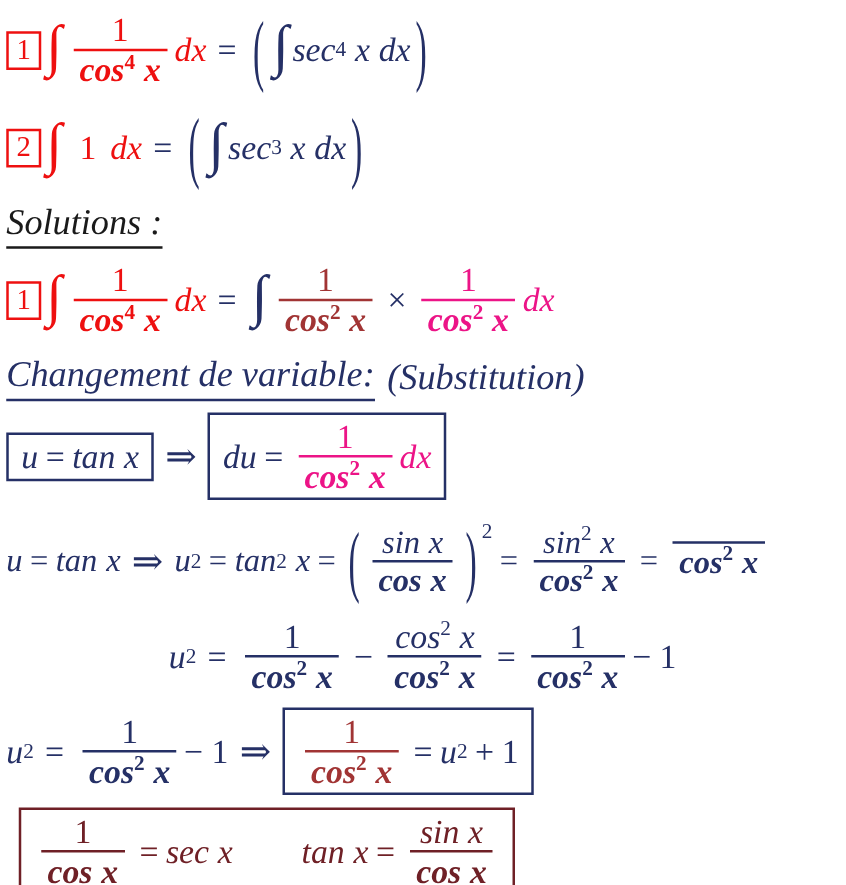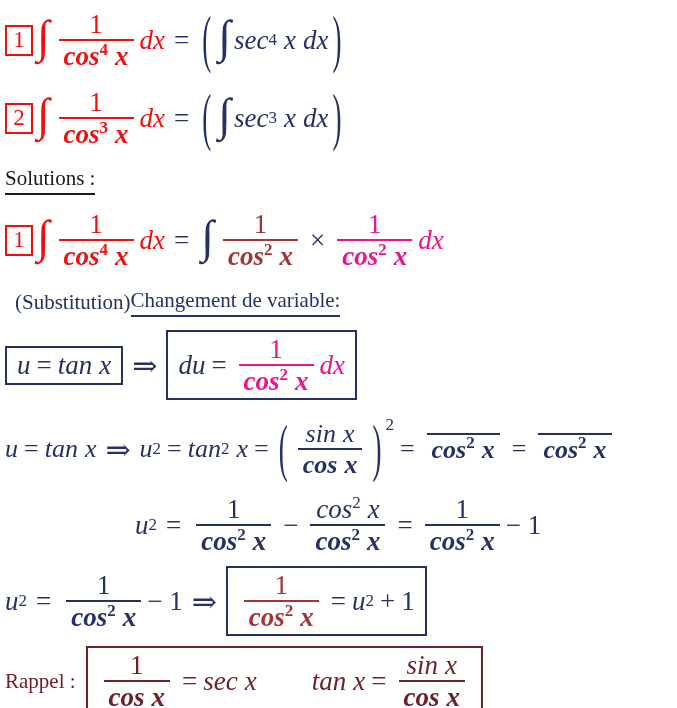--- a/index.html
+++ b/index.html
@@ -32,21 +32,21 @@
   .psup{position:relative;top:-24px;font-size:17px;font-style:normal;}
   .op{margin:0 9px;font-style:normal;}
   .opn{margin:0 6px;font-style:normal;}
   .gx{margin-left:7px;}
   .gx2{margin-left:10px;}
   .numbox{display:inline-flex;align-items:center;justify-content:center;
           border:2px solid currentColor;min-width:16px;height:27px;padding:0 4px;
           font-size:23px;margin-right:1px;}
   .box{display:inline-flex;align-items:center;border:2px solid currentColor;
        padding:2px 10px;}
-  .heading{font-size:21px;}
+  .heading{font-size:29px;font-style:italic;}
   .ul{border-bottom:2px solid currentColor;padding-bottom:2px;}
   .arrow{font-style:normal;font-size:30px;margin:0 9px;}
   .l1{height:72px;margin-top:2px;}
   .l2{height:72px;margin-top:6px;}
   .l3{height:36px;margin-top:8px;}
   .l4{height:72px;margin-top:6px;}
   .l5{height:36px;margin-top:8px;}
   .l6{height:80px;margin-top:5px;}
   .l7{height:80px;margin-top:4px;font-size:26px;}
   .l8{height:72px;margin-left:130px;}
@@ -79,21 +79,20 @@
     <span class="bigparen navy">)</span>
   </div>
 
   <div class="line l2 red">
     <span class="numbox">
         <span class="rm">2</span>
       </span>
     <span class="int">∫</span>
     <span class="frac">
       <span class="fnum rm">1</span>
-      <span class="fden"><span class="it">cos</span><sup>3</sup><span class="it gx">x</span></span>
     </span>
     <span class="it">dx</span>
     <span class="op navy">=</span>
     <span class="bigparen navy">(</span>
     <span class="int navy">∫</span>
     <span class="it navy">sec</span>
       <sup class="navy">3</sup>
     <span class="it navy gx">x</span>
     <span class="it navy gx">dx</span>
     <span class="bigparen navy">)</span>
@@ -121,22 +120,22 @@
     </span>
     <span class="opn navy">×</span>
     <span class="frac mag">
       <span class="fnum rm">1</span>
       <span class="fden"><span class="it">cos</span><sup>2</sup><span class="it gx">x</span></span>
     </span>
     <span class="it mag">dx</span>
   </div>
 
   <div class="line l5 navy">
+    <span class="heading ul">Changement de variable:</span>
     <span class="heading gx2">(Substitution)</span>
-    <span class="heading ul">Changement de variable:</span>
   </div>
 
   <div class="line l6 navy">
     <span class="box">
       <span class="it">u</span>
       <span class="opn">=</span>
       <span class="it">tan</span>
       <span class="it gx">x</span>
     </span>
     <span class="arrow">⇒</span>
@@ -166,20 +165,21 @@
     <span class="opn">=</span>
     <span class="bigparen">(</span>
     <span class="frac">
       <span class="fnum"><span class="it">sin</span><span class="it gx">x</span></span>
       <span class="fden"><span class="it">cos</span><span class="it gx">x</span></span>
     </span>
     <span class="bigparen">)</span>
       <span class="psup">2</span>
     <span class="opn">=</span>
     <span class="frac">
+      <span class="fnum"><span class="it">sin</span><sup>2</sup><span class="it gx">x</span></span>
       <span class="fden"><span class="it">cos</span><sup>2</sup><span class="it gx">x</span></span>
     </span>
     <span class="opn">=</span>
     <span class="frac">
       <span class="fden"><span class="it">cos</span><sup>2</sup><span class="it gx">x</span></span>
     </span>
   </div>
 
   <div class="line l8 navy">
     <span class="it">u</span>
@@ -219,21 +219,20 @@
       </span>
       <span class="opn">=</span>
       <span class="it">u</span>
         <sup>2</sup>
       <span class="opn">+</span>
       <span class="rm">1</span>
     </span>
   </div>
 
   <div class="line l10 dmar">
-    <span class="heading">Rappel :</span>
     <span class="box gx2">
       <span class="frac">
         <span class="fnum rm">1</span>
         <span class="fden"><span class="it">cos</span><span class="it gx">x</span></span>
       </span>
       <span class="opn">=</span>
       <span class="it">sec</span>
       <span class="it gx">x</span>
       <span class="it gap55">tan</span>
       <span class="it gx">x</span>

